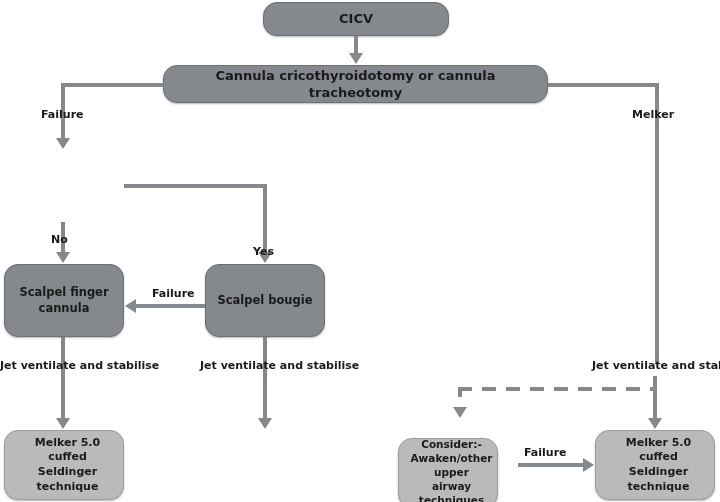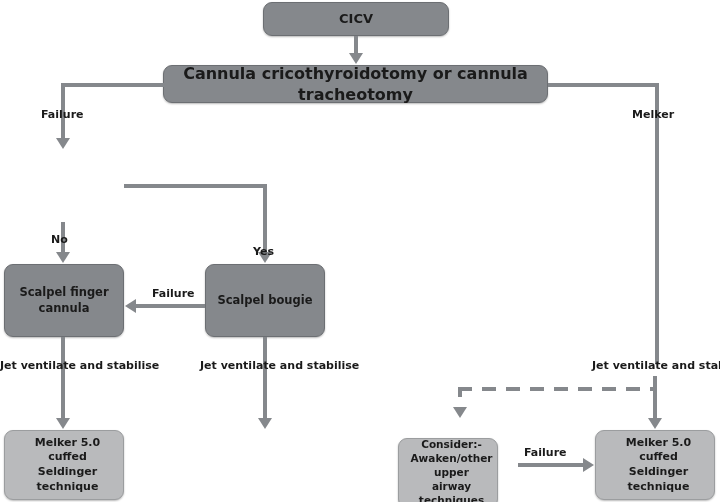--- a/index.html
+++ b/index.html
@@ -11,21 +11,21 @@
     position: relative;
     width: 720px;
     height: 502px;
     background: #ffffff;
     font-family: "DejaVu Sans", "Liberation Sans", sans-serif;
     overflow: hidden;
   }
   .node {
     position: absolute;
     box-sizing: border-box;
-    border-radius: 9px;
+    border-radius: 14px;
     display: flex;
     align-items: center;
     justify-content: center;
     text-align: center;
     font-weight: bold;
     color: #1a1a1a;
     line-height: 1.32;
     border: 1px solid #6f7276;
     box-shadow: 0 1px 2px rgba(0,0,0,0.28);
   }
@@ -96,21 +96,21 @@
 </style>
 </head>
 <body>
 
 <div id="canvas">
 
   <div class="node dark" style="left:263px; top:2px; width:186px; height:34px; font-size:13px;">
     <span class="txt">CICV</span>
   </div>
 
-  <div class="node dark" style="left:163px; top:65px; width:385px; height:38px; font-size:16px;">
+  <div class="node dark" style="left:163px; top:65px; width:385px; height:38px; font-size:13px;">
     <span class="txt">Cannula cricothyroidotomy or cannula tracheotomy</span>
   </div>
 
 
   <div class="node dark" style="left:4px; top:264px; width:120px; height:73px; font-size:11.5px;">
     <span class="txt">Scalpel finger
 cannula</span>
   </div>
 
   <div class="node dark" style="left:205px; top:264px; width:120px; height:73px; font-size:11.5px;text-align:right;">

